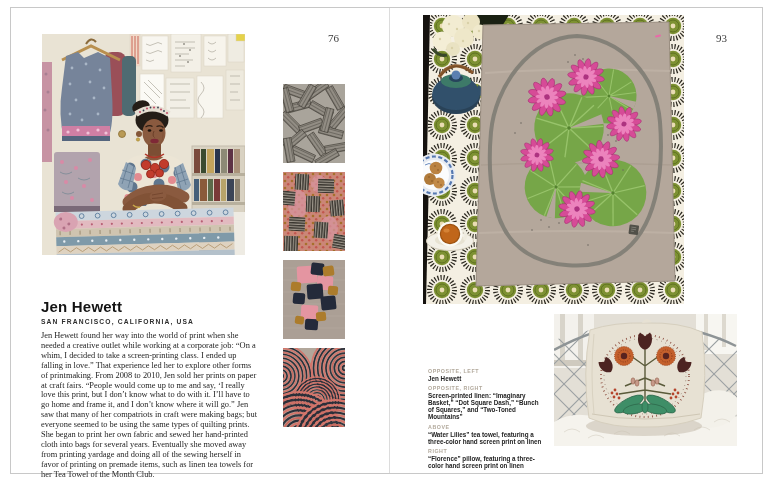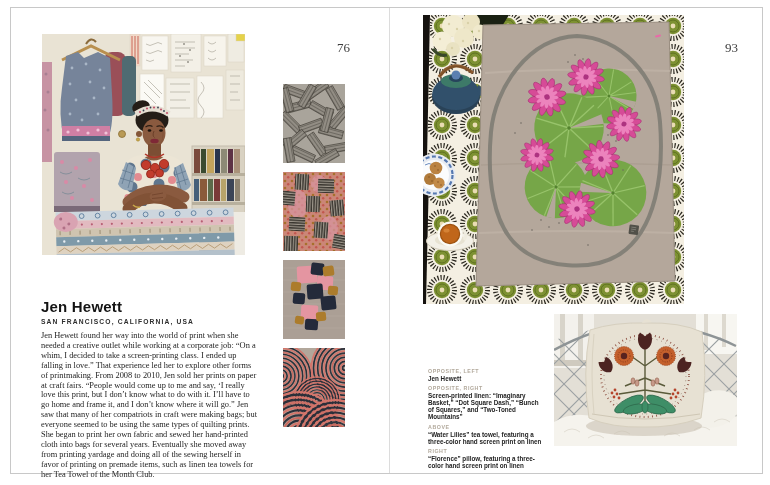--- a/index.html
+++ b/index.html
@@ -1,19 +1,19 @@
 <!DOCTYPE html>
 <html><head>
 <meta charset="utf-8">
 <style>
   html,body{margin:0;padding:0;width:770px;height:485px;overflow:hidden;background:#ffffff;
     font-family:"Liberation Sans",sans-serif;}
   .spread{position:absolute;left:10px;top:7px;width:751px;height:465px;border:1px solid #c8c8c8;background:#fff;}
   .gutter{position:absolute;left:378px;top:0;width:1px;height:465px;background:#dcdcdc;}
-  .pagenum{position:absolute;font-family:"Liberation Serif",serif;font-size:13px;color:#3c3c3c;width:22px;text-align:right;margin-top:8px;}
+  .pagenum{position:absolute;font-family:"Liberation Serif",serif;font-size:11px;color:#3c3c3c;width:22px;text-align:left;}
   .pagenum.left{left:317px;top:24px;}
   .pagenum.right{left:705px;top:24px;}
   .photo{position:absolute;display:block;}
   .photo svg{display:block;width:100%;height:100%;}
   .portrait{left:31px;top:26px;width:203px;height:221px;}
   .towel{left:412px;top:7px;width:261px;height:289px;}
   .pillow{left:543px;top:306px;width:183px;height:132px;}
   .swatch-col{position:absolute;left:272px;top:76px;width:62px;display:flex;flex-direction:column;gap:9px;}
   .swatch{width:62px;height:79px;}
   .swatch svg{display:block;width:100%;height:100%;}

